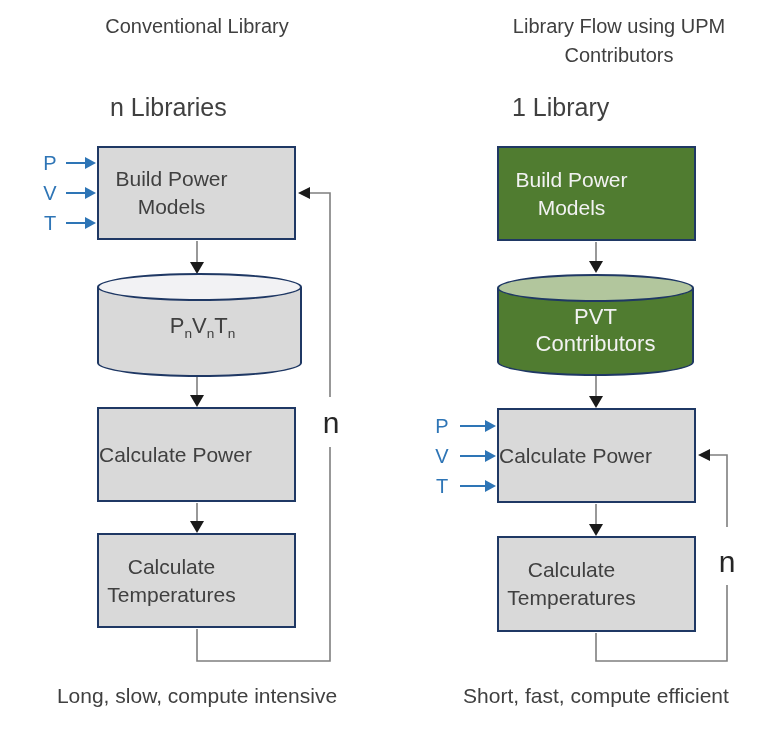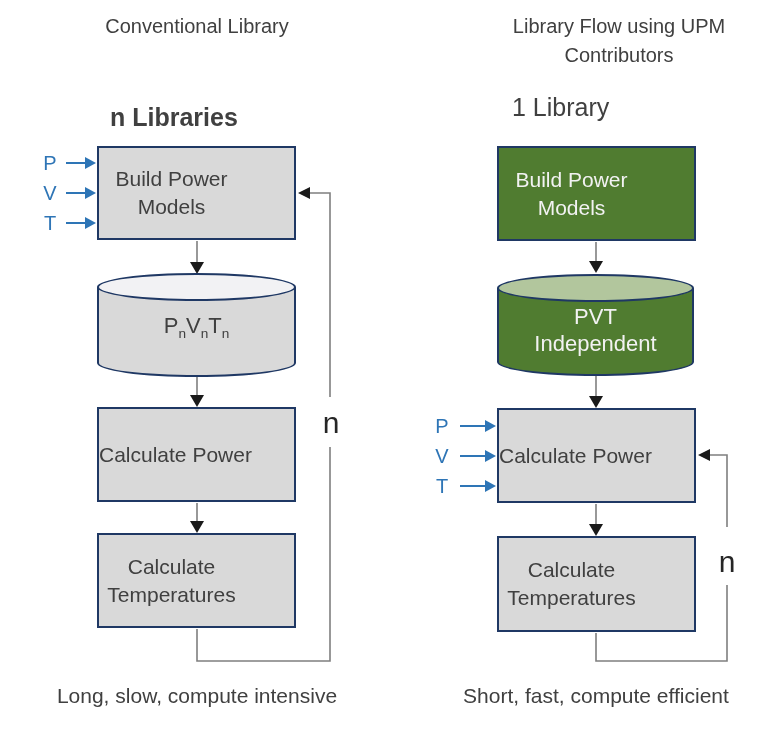--- a/index.html
+++ b/index.html
@@ -64,28 +64,28 @@
 <div class="stage">
 
   <div class="col-title" style="left:37px;top:12px;width:320px;">
     <div>Conventional Library</div>
   </div>
   <div class="col-title" style="left:459px;top:12px;width:320px;">
     <div>Library Flow using UPM</div>
     <div>Contributors</div>
   </div>
 
-  <div class="count-label" style="left:110px;top:102px;font-weight:bold;">n Libraries</div>
+  <div class="count-label" style="left:110px;top:92px;">n Libraries</div>
   <div class="count-label" style="left:512px;top:92px;">1 Library</div>
 
   <div class="flow-box" style="left:97px;top:146px;width:199px;height:94px;">
     <div class="inner narrow">Build Power Models</div>
   </div>
 
-  <div class="cylinder gray" style="left:97px;top:273px;width:199px;height:104px;">
+  <div class="cylinder gray" style="left:97px;top:273px;width:199px;height:104px;padding-left:6px;">
     <div class="cyl-top"></div>
     <div class="cyl-bottom"></div>
     <div class="cyl-mid"></div>
     <div class="cyl-label">
       <div>
         <span><span>P</span><sub>n</sub></span><span><span>V</span><sub>n</sub></span><span><span>T</span><sub>n</sub></span>
       </div>
     </div>
   </div>
 
@@ -98,21 +98,21 @@
   </div>
 
   <div class="flow-box green" style="left:497px;top:146px;width:199px;height:95px;">
     <div class="inner narrow">Build Power Models</div>
   </div>
 
   <div class="cylinder green" style="left:497px;top:274px;width:197px;height:102px;">
     <div class="cyl-top"></div>
     <div class="cyl-bottom"></div>
     <div class="cyl-mid"></div>
-    <div class="cyl-label">PVT Independent</div>
+    <div class="cyl-label">PVT Contributors</div>
   </div>
 
   <div class="flow-box" style="left:497px;top:408px;width:199px;height:95px;">
     <div class="inner nowrap">Calculate Power</div>
   </div>
 
   <div class="flow-box" style="left:497px;top:536px;width:199px;height:96px;">
     <div class="inner narrow">Calculate Temperatures</div>
   </div>
 

